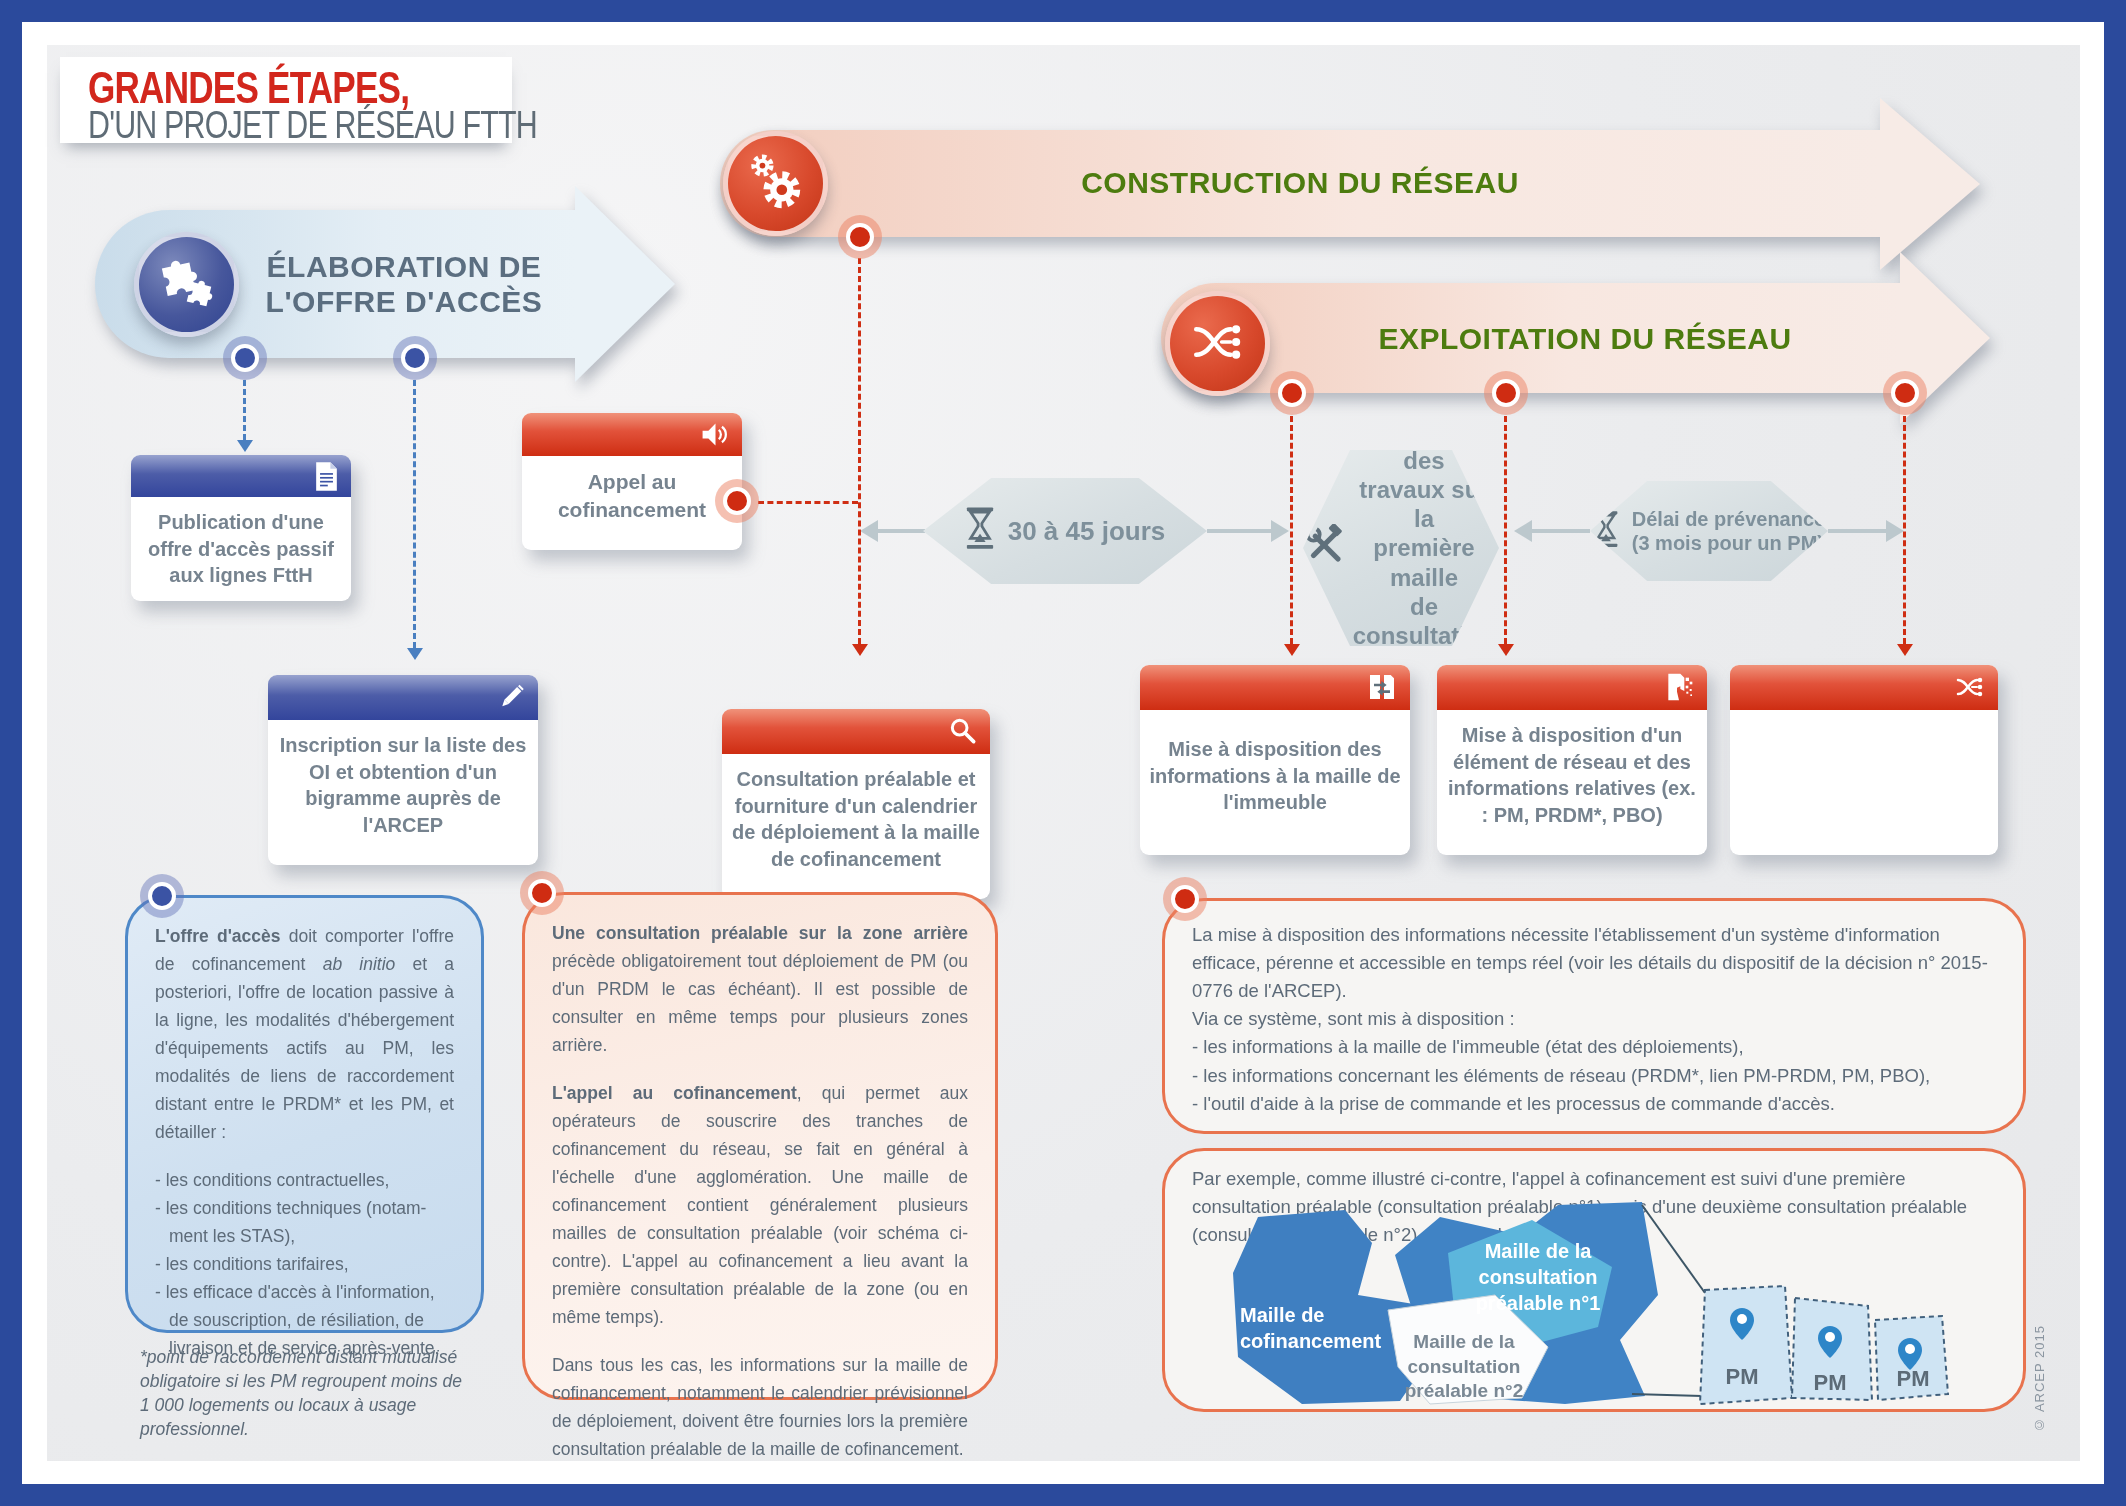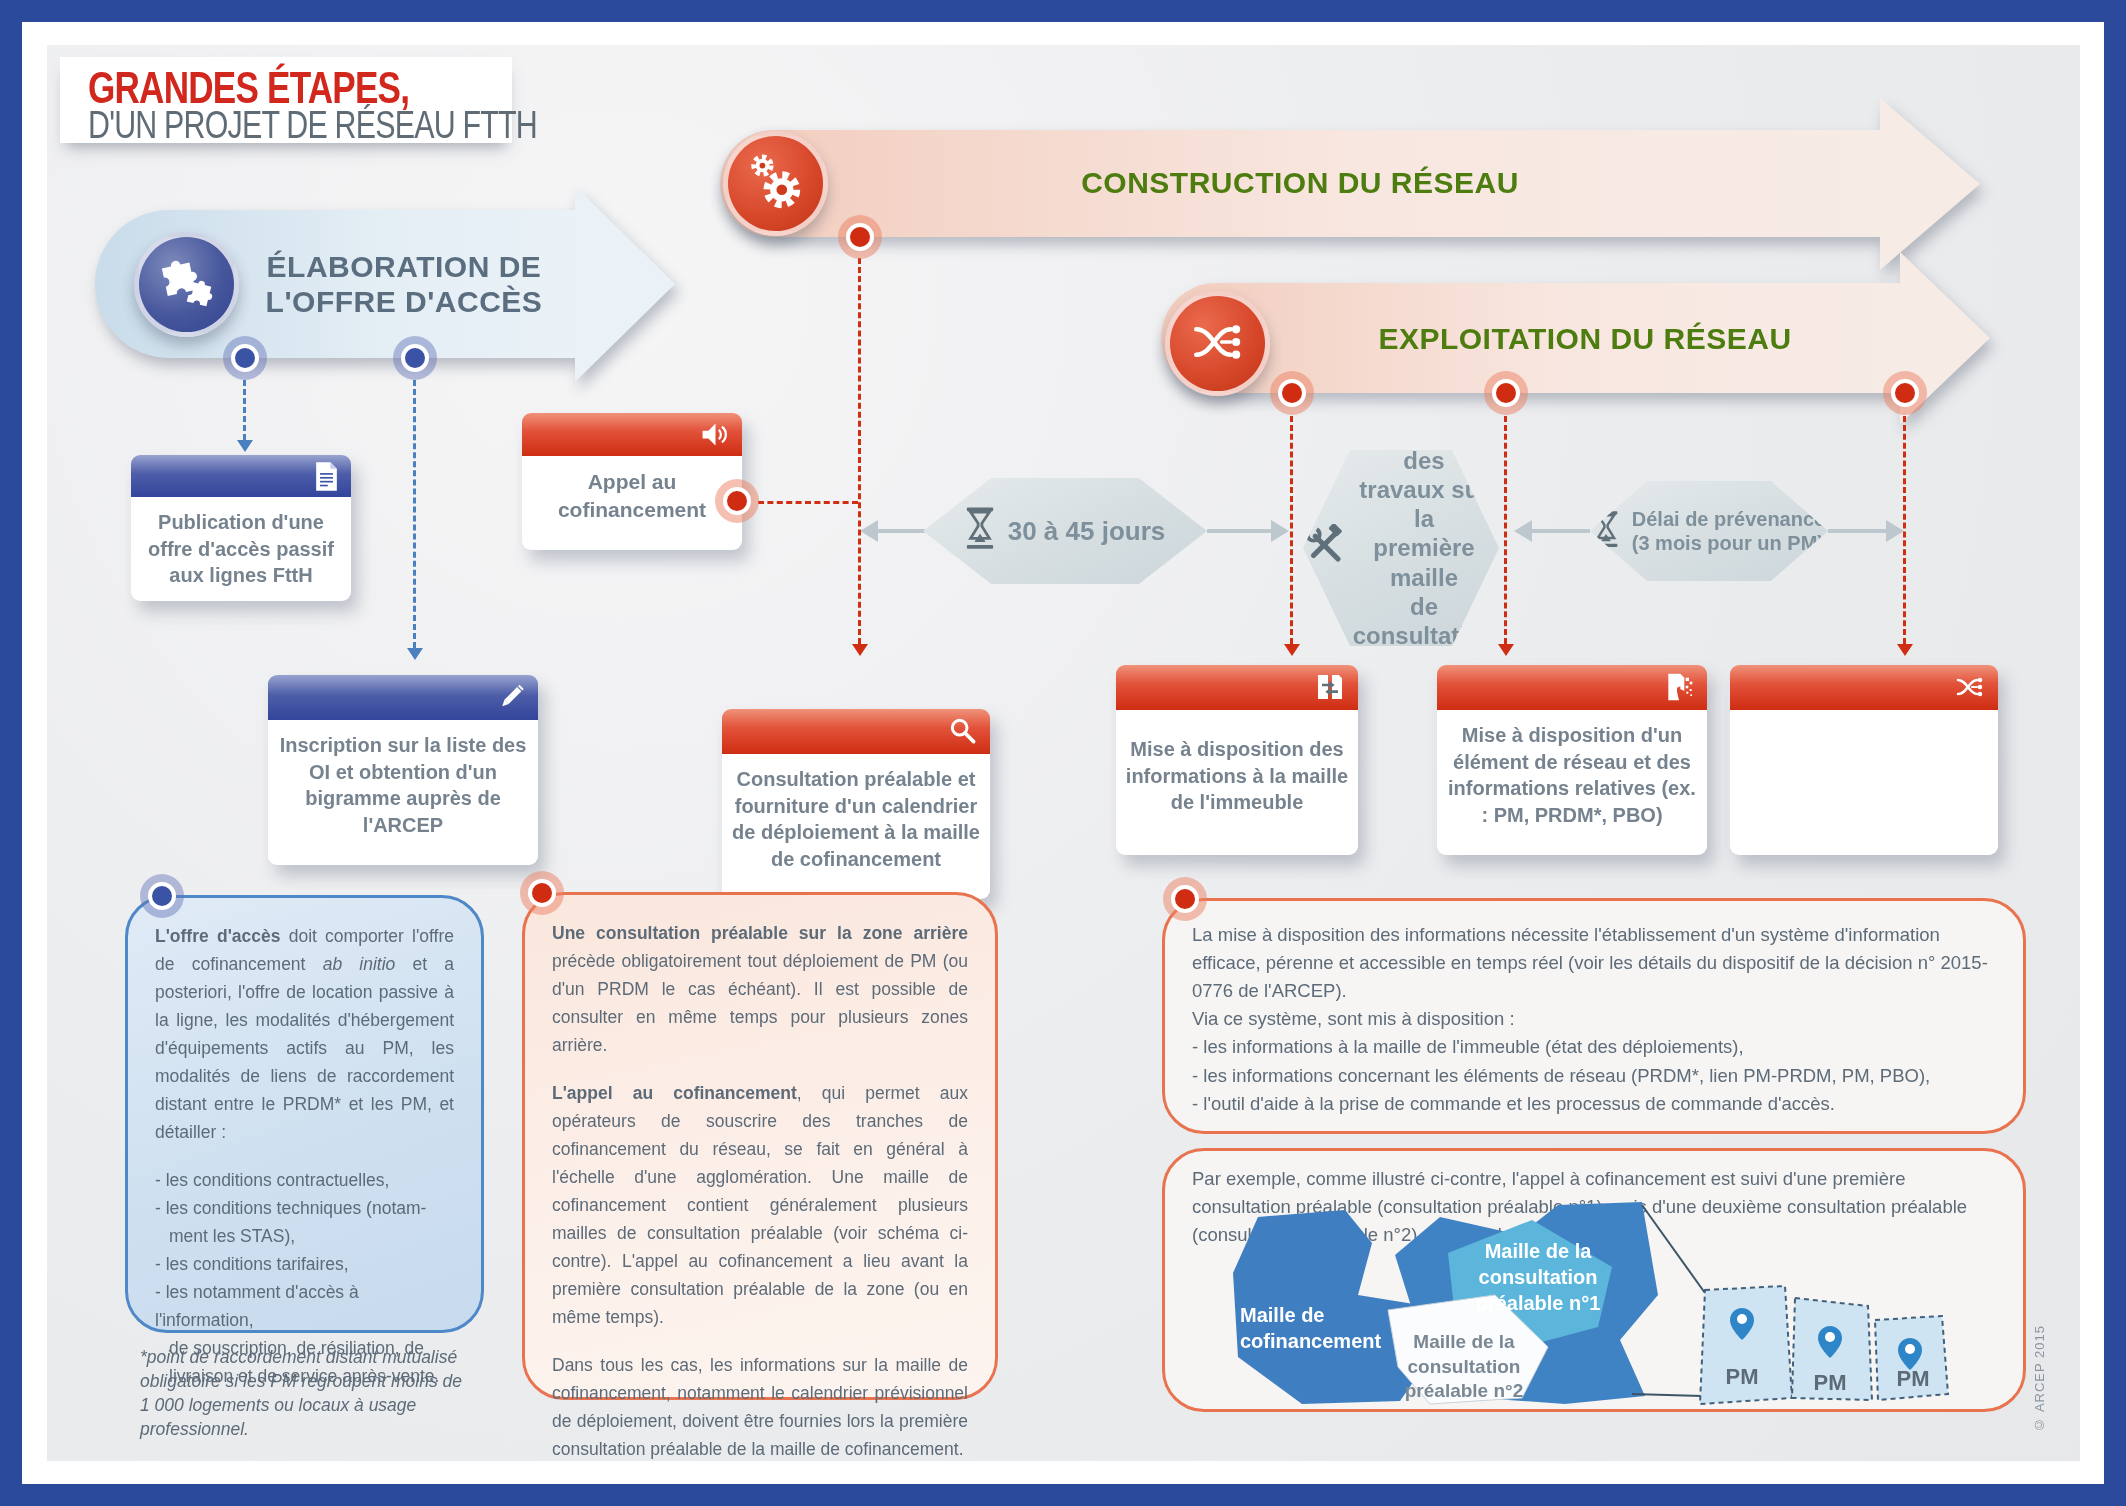--- a/index.html
+++ b/index.html
@@ -280,21 +280,21 @@
       <span class="ic">
         <svg width="32" height="32" viewBox="0 0 48 48" fill="none">
             <circle cx="19" cy="19" r="11" stroke="#fff" stroke-width="4.5"></circle>
             <line x1="27" y1="27" x2="40" y2="40" stroke="#fff" stroke-width="5.5" stroke-linecap="round"></line>
           </svg>
       </span>
     </div>
     <div class="bd">Consultation préalable et fourniture d'un calendrier de déploiement à la maille de cofinancement</div>
   </div>
 
-  <div class="stepbox" style="left:1116px;top:665px;width:242px;height:190px;">
+  <div class="stepbox" style="left:1140px;top:665px;width:270px;height:190px;">
     <div class="hd hred">
       <span class="ic">
         <svg width="34" height="32" viewBox="0 0 48 48">
           <path d="M6 6 h15 v36 h-15 z" fill="#fff"></path>
             <path d="M27 6 h10 l5 5 v31 h-15 z" fill="#fff"></path>
           <g fill="#5f707b">
               <polygon points="12,19 23,19 23,15 31,21 23,27 23,23 12,23"></polygon>
               <polygon points="36,29 25,29 25,25 17,31 25,37 25,33 36,33"></polygon>
             </g>
         </svg>
@@ -339,21 +339,21 @@
     </div>
   </div>
 
   <div class="note bluenote bignote" style="left:125px;top:895px;width:353px;height:432px;">
     <div class="inner">
       <p><b>L'offre d'accès</b><span> doit comporter l'offre de cofinancement </span><i>ab initio</i><span> et a posteriori, l'offre de location passive à la ligne, les modalités d'hébergement d'équipements actifs au PM, les modalités de liens de raccordement distant entre le PRDM* et les PM, et détailler :</span></p>
       <div class="bullet">- les conditions contractuelles,</div>
       <div class="bullet">- les conditions techniques (notam-</div>
       <div class="bullet b-ind">ment les STAS),</div>
       <div class="bullet">- les conditions tarifaires,</div>
-      <div class="bullet">- les notamment d'accès à l'information,</div>
+      <div class="bullet">- les efficace d'accès à l'information,</div>
       <div class="bullet b-ind">de souscription, de résiliation, de</div>
       <div class="bullet b-ind">livraison et de service après-vente.</div>
     </div>
   </div>
   <div class="pin pblue" style="left:140px;top:874px;z-index:8;">
       <i></i>
     </div>
   <div id="footnote" class="abs">*point de raccordement distant mutualisé obligatoire si les PM regroupent moins de 1 000 logements ou locaux à usage professionnel.</div>
 
   <div class="note orangenote bignote" style="left:522px;top:892px;width:470px;height:502px;">

